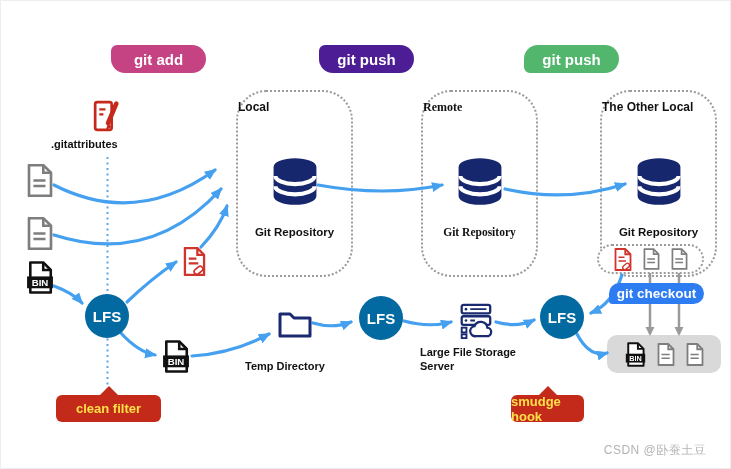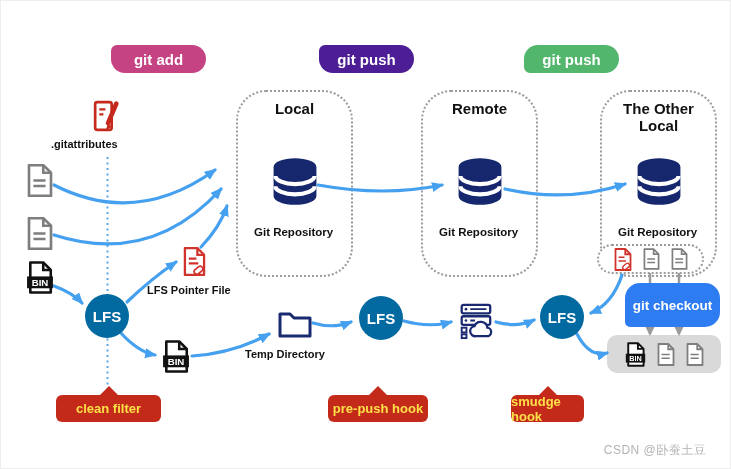--- a/index.html
+++ b/index.html
@@ -15,25 +15,25 @@
   }
   #cmd-add{left:110px;background:#c64383;border-radius:6px 14px 14px 14px;}
   #cmd-push{left:318px;background:#4c1d95;border-radius:6px 14px 14px 14px;}
   #cmd-fetch{left:523px;background:#52b66d;border-radius:14px 14px 14px 6px;}
   
   .repo{
     position:absolute;top:89px;width:113px;height:183px;border:2px dotted #9b9b9b;
     border-radius:30px;background:#fff;z-index:1;
   }
   #repo-local{left:235px;}
-  #repo-remote{left:420px;}
+  #repo-remote{left:420px;font-family:Liberation Serif, serif;}
   #repo-other{left:599px;}
-  .repo-title{position:absolute;top:8px;left:0;width:100%;text-align:center;
-    font-weight:bold;font-size:15px;color:#111;}
-  .repo-caption{position:absolute;top:134px;left:16px;width:100%;text-align:left;
+  .repo-title{position:absolute;top:8px;left:0;width:100%;text-align:left;
+    font-weight:bold;font-size:12px;color:#111;}
+  .repo-caption{position:absolute;top:134px;left:0;width:100%;text-align:center;
     font-weight:bold;font-size:11.5px;color:#111;}
   .db-icon{position:absolute;left:50%;top:63px;transform:translateX(-50%);}
   
   #files-pill{
     left:596px;top:243px;width:107px;height:30px;border:2px dotted #9b9b9b;border-radius:17px;
     background:#fff;display:flex;align-items:center;justify-content:center;gap:11px;
     z-index:1;box-sizing:border-box;
   }
   
   #worktree-box{
@@ -51,41 +51,41 @@
   }
   #lfs-1{left:84px;top:293px;}
   #lfs-2{left:358px;top:295px;}
   #lfs-3{left:539px;top:294px;}
   .lbl{
     position:absolute;z-index:3;font-weight:bold;font-size:11px;color:#111;
     text-align:left;line-height:1.3;
   }
   #lbl-gitattributes{left:50px;top:136px;width:114px;}
   #lbl-pointer{left:146px;top:282px;width:112px;}
-  #lbl-tempdir{left:244px;top:346px;width:100px;}
+  #lbl-tempdir{left:244px;top:358px;width:100px;}
   #lbl-server{left:419px;top:344px;width:112px;}
   
   .banner{
     position:absolute;height:27px;background:#c42a1a;color:#fde047;font-weight:bold;
     font-size:13px;border-radius:6px;display:flex;align-items:center;justify-content:center;
     z-index:3;
   }
   .banner::before{
     content:"";position:absolute;top:-9px;left:50%;transform:translateX(-50%);
     width:0;height:0;border-left:10px solid transparent;border-right:10px solid transparent;
     border-bottom:10px solid #c42a1a;
   }
   #banner-clean{left:55px;top:394px;width:105px;}
   #banner-prepush{left:327px;top:394px;width:100px;}
   #banner-smudge{left:510px;top:394px;width:73px;}
   
   #git-checkout{
-    left:608px;top:282px;width:95px;height:44px;background:#2e7cf1;color:#fff;
+    left:608px;top:282px;width:95px;height:21px;background:#2e7cf1;color:#fff;
     font-weight:bold;font-size:13.5px;border-radius:15px 15px 15px 5px;display:flex;
-    align-items:center;justify-content:center;z-index:3;margin-left:16px;
+    align-items:center;justify-content:center;z-index:3;
   }
   #watermark{
     left:580px;top:441px;width:148px;text-align:center;font-size:12px;color:#b3b3b3;
     z-index:3;letter-spacing:0.5px;
   }
 </style>
 </head>
 <body>
 
 <div id="canvas">
@@ -226,21 +226,20 @@
   <div class="lfs" id="lfs-3">LFS</div>
 
   <svg class="node" style="left:182px;top:246px;" width="23" height="29" viewBox="0 0 24 30">
     <path d="M2 1 h13 l7 7 v21 h-20 z" fill="#fff" stroke="#d0342c" stroke-width="2.4" stroke-linejoin="round"></path>
     <path d="M15 1 v7 h7" fill="none" stroke="#d0342c" stroke-width="2.4"></path>
     <path d="M6 12 h8 M6 17 h10" stroke="#d0342c" stroke-width="2.2"></path>
     <g transform="rotate(-40 16 24)">
         <rect x="11" y="21.5" width="10" height="5.5" rx="2.7" fill="none" stroke="#d0342c" stroke-width="1.8"></rect>
       </g>
   </svg>
-  <div class="lbl" id="lbl-pointer">LFS Pointer File</div>
 
   <svg class="node" style="left:161px;top:339px;" width="28" height="33" viewBox="0 0 26 30">
     <path d="M4 1 h12 l7 7 v21 h-19 z" fill="#fff" stroke="#111" stroke-width="2.4" stroke-linejoin="round"></path>
     <path d="M16 1 v7 h7" fill="none" stroke="#111" stroke-width="2.4"></path>
     <rect x="1" y="14" width="24" height="11" fill="#111"></rect>
     <text x="13" y="23" font-size="9" font-weight="bold" fill="#fff" text-anchor="middle" font-family="Liberation Sans, sans-serif">BIN</text>
   </svg>
 
   <svg class="node" style="left:276px;top:306px;" width="36" height="34" viewBox="0 0 36 32">
     <path d="M3 28 V6 h10 l4 4 h16 v18 z" fill="#fff" stroke="#1a2a70" stroke-width="3" stroke-linejoin="round"></path>
@@ -250,22 +249,25 @@
   <svg class="node" style="left:455px;top:300px;" width="38" height="40" viewBox="0 0 40 40">
     <rect x="6" y="3" width="30" height="9" rx="2" fill="#fff" stroke="#1a2a70" stroke-width="2.4"></rect>
     <rect x="6" y="15" width="30" height="9" rx="2" fill="#fff" stroke="#1a2a70" stroke-width="2.4"></rect>
     <circle cx="10.5" cy="7.5" r="1.4" fill="#1a2a70"></circle>
     <circle cx="10.5" cy="19.5" r="1.4" fill="#1a2a70"></circle>
     <path d="M15 7.5 h17 M15 19.5 h5" stroke="#1a2a70" stroke-width="2"></path>
     <rect x="6" y="27" width="5" height="5" fill="#fff" stroke="#1a2a70" stroke-width="2"></rect>
     <rect x="6" y="34" width="5" height="4" fill="#fff" stroke="#1a2a70" stroke-width="2"></rect>
     <path d="M21 36 h11 a4.5 4.5 0 0 0 1 -9 a7 7 0 0 0 -13.5 -1.5 a5.2 5.2 0 0 0 1.5 10.5 z" fill="#fff" stroke="#1a2a70" stroke-width="2.4"></path>
   </svg>
+  <div class="lbl" id="lbl-server">
+    <div>Large File Storage</div>
+    <div>Server</div>
+  </div>
 
   <div class="abs" id="git-checkout">git checkout</div>
 
   <div class="banner" id="banner-clean">clean filter</div>
-  <div class="banner" id="banner-prepush">pre-push hook</div>
   <div class="banner" id="banner-smudge">smudge hook</div>
 
   <div class="abs" id="watermark">CSDN @卧蚕土豆</div>
 
 </div>
 
 </body></html>

